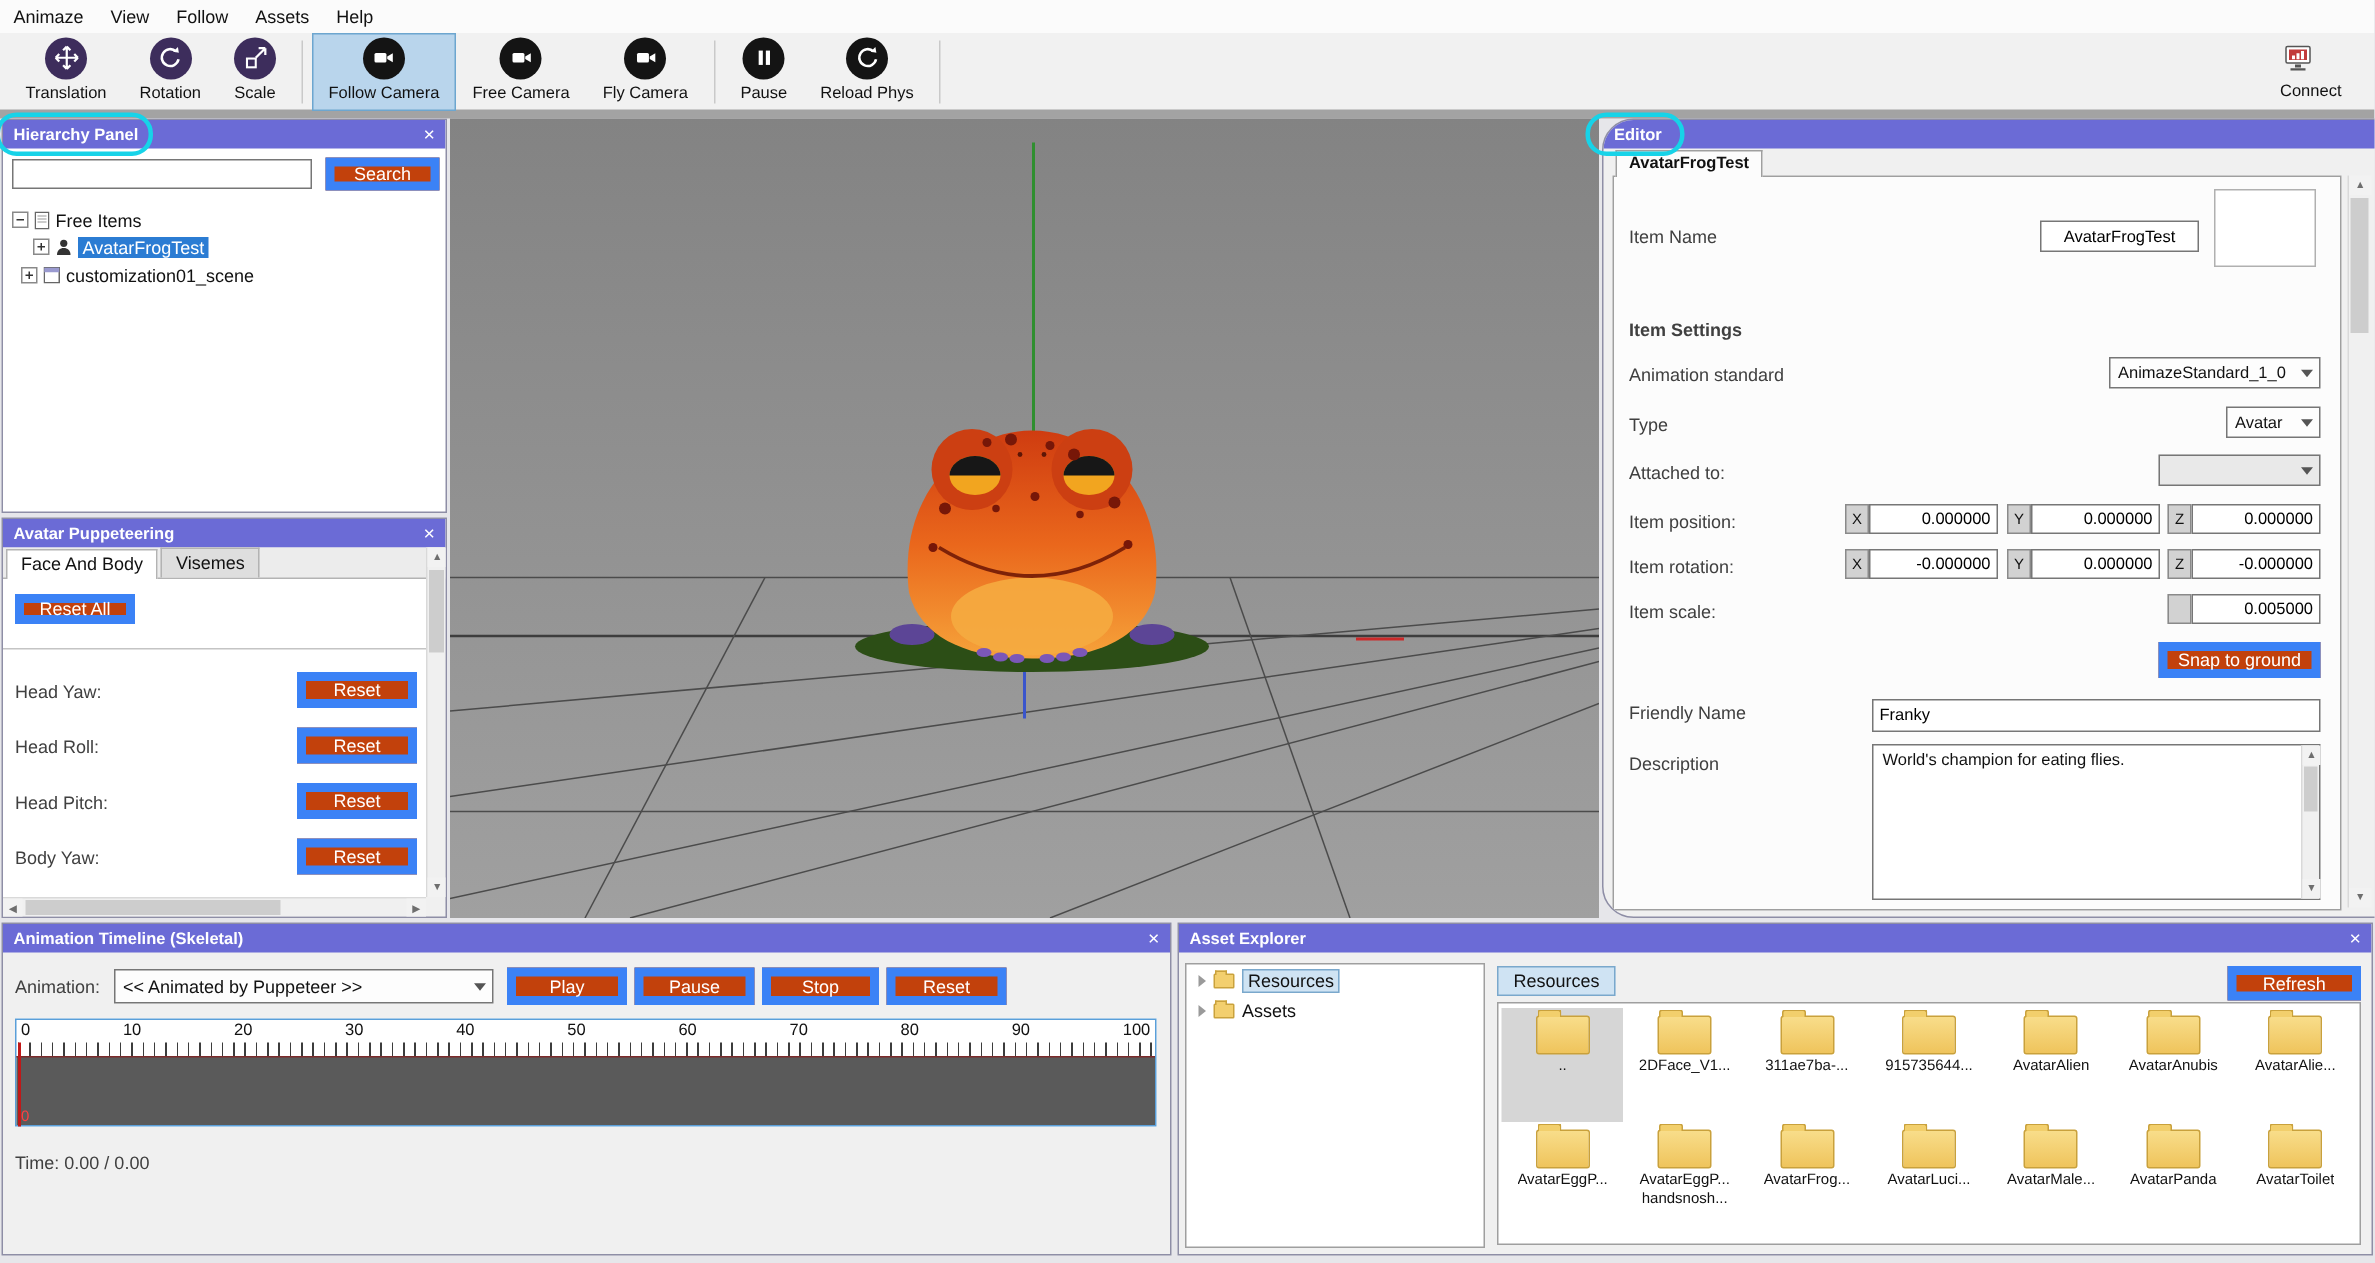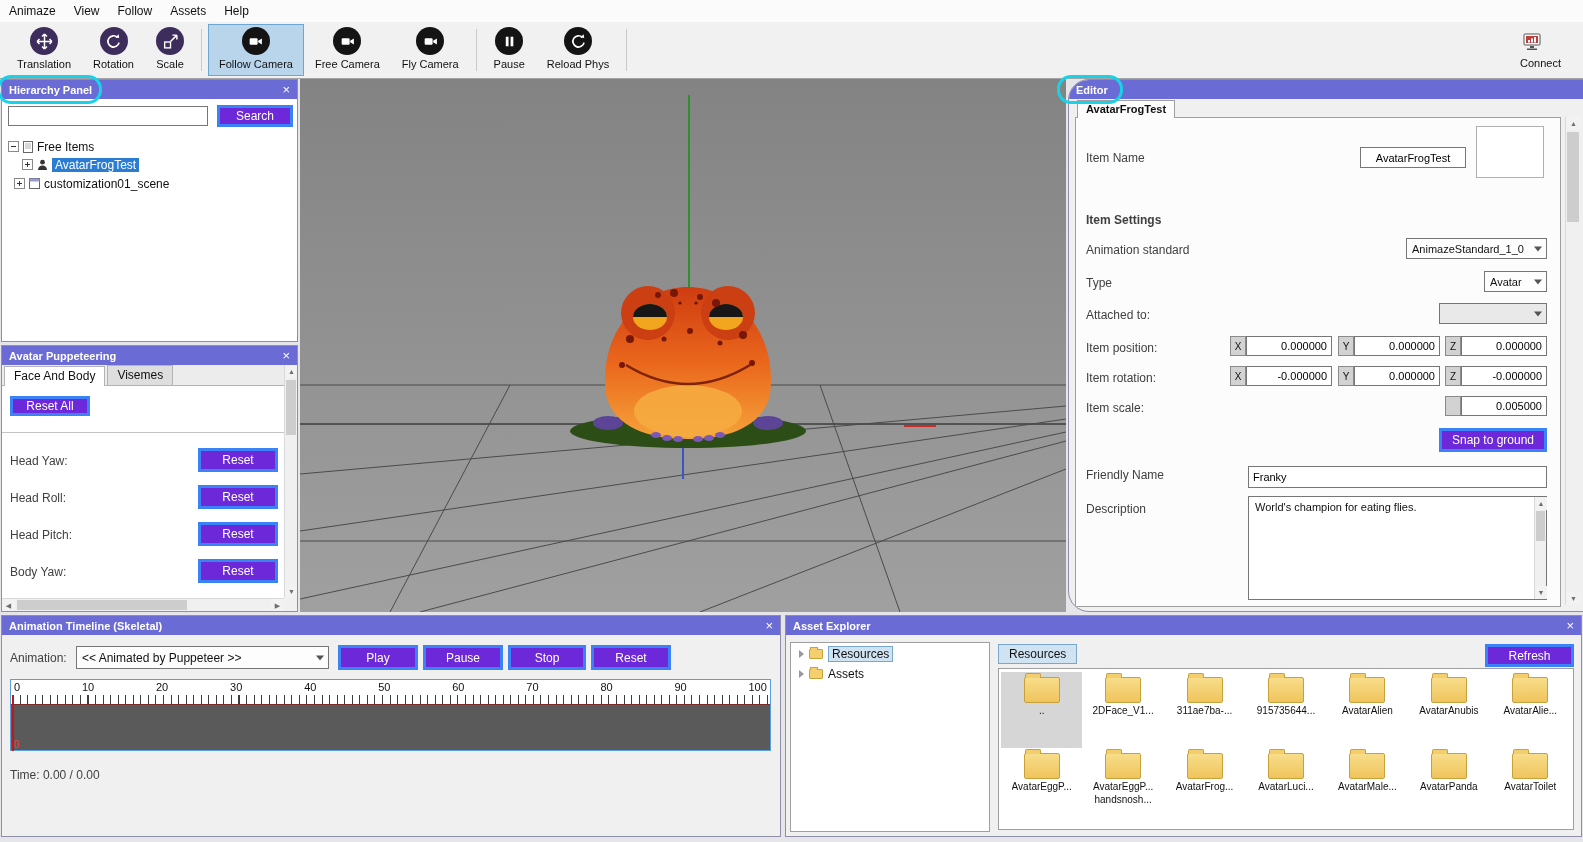--- a/index.html
+++ b/index.html
@@ -4,21 +4,21 @@
 <style>
   * { margin:0; padding:0; box-sizing:border-box; }
   html,body { width:1583px; height:842px; }
   body { font-family:"Liberation Sans", sans-serif; background:#e6e6ea; position:relative; overflow:hidden; color:#111; }
 
   
   .titlebar { height:19px; background:#6b6bd6; color:#fff; font-size:11px; font-weight:bold;
               display:flex; align-items:center; padding:0 7px; }
   .titlebar .close { margin-left:auto; font-weight:normal; font-size:13px; line-height:1; cursor:default; }
   .panel { position:absolute; background:#f0f0f0; border:1px solid #8e8ea6; overflow:hidden; }
-  .dark-btn { background:#6d28d9; color:#fff; border:3px solid #3b82f6; font-size:12px;
+  .dark-btn { background:#c2410c; color:#fff; border:6px solid #3b82f6; font-size:12px;
               display:flex; align-items:center; justify-content:center; position:absolute; }
   .tb { border:1px solid #767676; background:#fff; font-size:11px; font-family:"Liberation Sans",sans-serif; position:absolute; padding:0 4px; }
   .num { text-align:right; }
   .dd { border:1px solid #767676; background:#fdfdfd; position:absolute; display:flex; align-items:center;
         font-size:11px; padding:0 16px 0 5px; overflow:hidden; white-space:nowrap; }
   .chev { position:absolute; right:4px; top:50%; transform:translateY(-50%); width:0; height:0;
           border-left:4px solid transparent; border-right:4px solid transparent; border-top:5px solid #555; }
   .lbl { position:absolute; font-size:12px; color:#404040; white-space:nowrap; }
 
   
@@ -29,21 +29,21 @@
   .sb-thumb { position:absolute; background:#cdcdcd; }
 
   
   .annot { position:absolute; border:3px solid #17d3e8; border-radius:14px; z-index:50; pointer-events:none; }
 
   
   #menubar { position:absolute; left:0; top:0; width:100%; height:22px; background:#fbfbfb;
              display:flex; align-items:center; font-size:12px; }
   #menubar span { padding:0 9px; }
   #toolbar { position:absolute; left:0; top:22px; width:100%; height:57px; background:#f1f1f1;
-             border-bottom:1px solid #a3a3a3; display:flex; align-items:center; padding-left:6px; }
+             border-bottom:6px solid #a3a3a3; display:flex; align-items:center; padding-left:6px; }
   .tbtn { height:52px; padding:2px 10px 0; display:flex; flex-direction:column; align-items:center; justify-content:flex-start;
           font-size:11px; gap:3px; border:1px solid transparent; }
   .tbtn.sel { background:#b9d5ec; border:1px solid #6da6cf; }
   .tsep { width:1px; height:42px; background:#c9c9c9; margin:0 6px; }
   .circ { width:28px; height:28px; border-radius:50%; display:flex; align-items:center; justify-content:center; }
   .circ.purple { background:#3d2d5c; }
   .circ.black { background:#141414; }
   #connect { margin-left:auto; margin-right:22px; display:flex; flex-direction:column; font-size:11px; gap:3px; }
 
   

